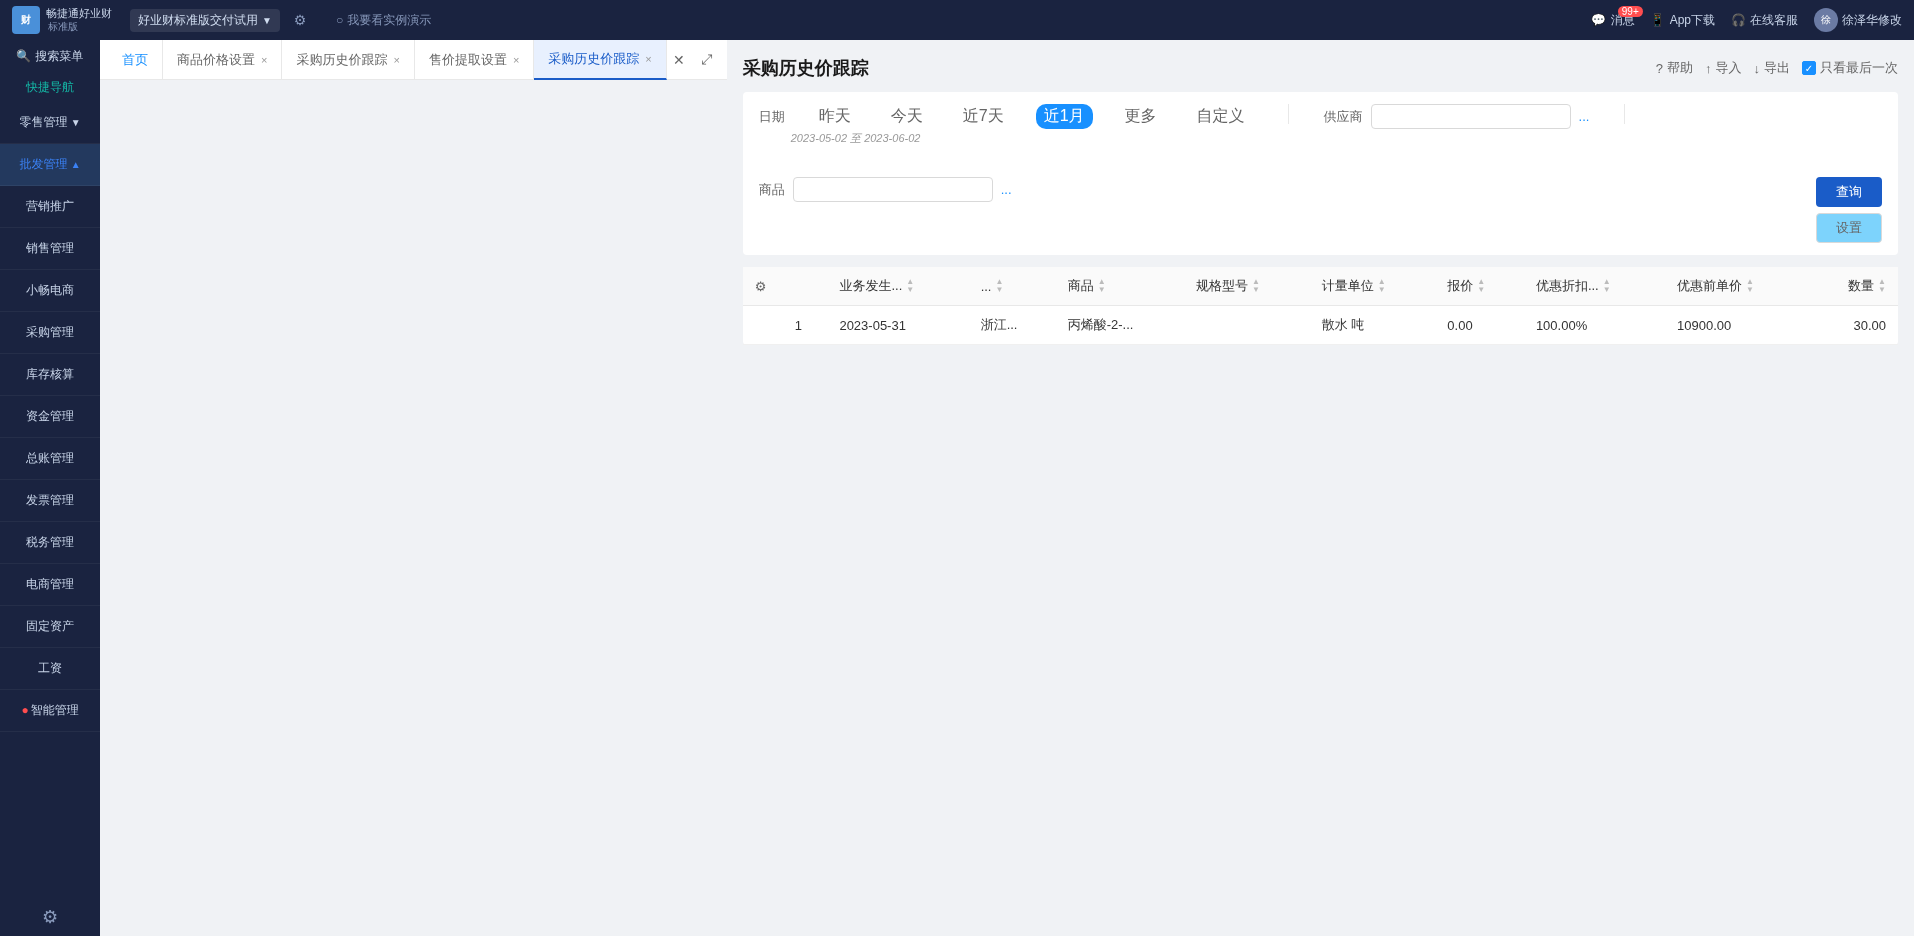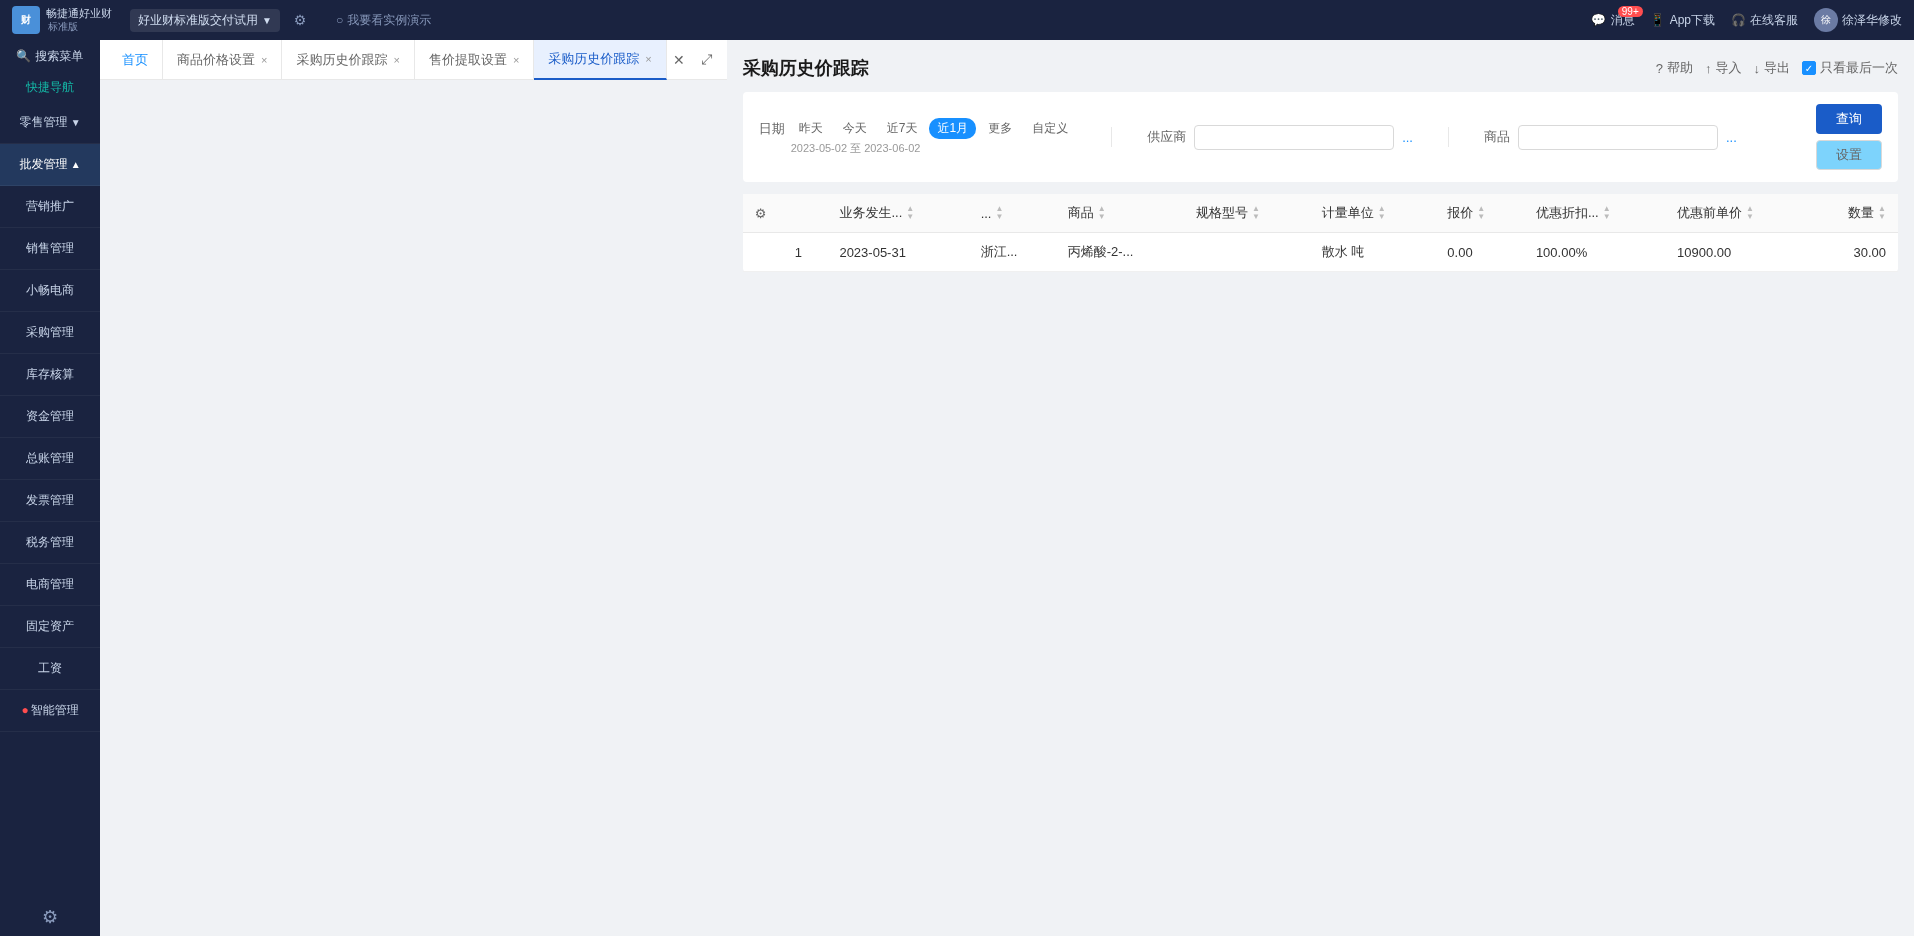--- a/index.html
+++ b/index.html
@@ -23,21 +23,21 @@
     .badge { background: #ff4d4f; color: #fff; border-radius: 10px; padding: 0 4px; font-size: 10px; position: absolute; top: -6px; right: -8px; min-width: 18px; text-align: center; }
     .user-info { display: flex; align-items: center; gap: 4px; color: #c8d4e8; cursor: pointer; font-size: 12px; }
     .user-avatar { width: 24px; height: 24px; background: #6b7ba4; border-radius: 50%; display: flex; align-items: center; justify-content: center; font-size: 10px; color: #fff; }
 
     
     .main-layout { display: flex; flex: 1; overflow: hidden; }
 
     
     .sidebar { width: 100px; background: #1a2340; color: #c8d4e8; display: flex; flex-direction: column; flex-shrink: 0; overflow-y: auto; }
     .sidebar-item { padding: 12px 8px; text-align: center; cursor: pointer; font-size: 12px; border-bottom: 1px solid rgba(255,255,255,0.05); position: relative; }
-    .sidebar-item.active { background: rgba(74,144,217,0.2); color: #ffffff; }
+    .sidebar-item.active { background: rgba(74,144,217,0.2); color: #3b82f6; }
     .sidebar-item .arrow-up { font-size: 10px; }
     .sidebar-search { padding: 8px; cursor: pointer; font-size: 12px; color: #c8d4e8; text-align: center; }
     .sidebar-quick-nav { padding: 6px 8px; cursor: pointer; font-size: 12px; color: #14b8a6; text-align: center; }
     .sidebar-dot { color: #ff4d4f; margin-right: 2px; }
     .sidebar-bottom { margin-top: auto; padding: 8px; text-align: center; color: #8899bb; font-size: 18px; cursor: pointer; }
 
     
     .content-area { flex: 1; display: flex; flex-direction: row; overflow: hidden; background: #f0f2f5; }
 
     
@@ -53,26 +53,26 @@
     .page-content { flex: 1; padding: 16px; overflow-y: auto; background: #f0f2f5; }
     .page-header { display: flex; align-items: center; justify-content: space-between; margin-bottom: 12px; }
     .page-title { font-size: 18px; font-weight: 600; color: #1a1a1a; }
     .page-actions { display: flex; align-items: center; gap: 12px; }
     .page-action-item { display: flex; align-items: center; gap: 4px; font-size: 13px; color: #666; cursor: pointer; }
     .page-action-item .checkbox { width: 14px; height: 14px; border: 1px solid #1890ff; border-radius: 2px; background: #1890ff; display: flex; align-items: center; justify-content: center; }
     .page-action-item .checkbox::after { content: '✓'; color: #fff; font-size: 10px; }
 
     
     .filter-area { background: #fff; border-radius: 4px; padding: 12px 16px; margin-bottom: 12px; }
-    .filter-row { display: flex; align-items: center; gap: 31px; flex-wrap: wrap; }
+    .filter-row { display: flex; align-items: flex-start; gap: 31px; flex-wrap: wrap; }
     .filter-item { display: flex; align-items: center; gap: 8px; }
     .filter-label { color: #666; font-size: 13px; white-space: nowrap; }
     .date-filter { display: flex; align-items: flex-start; flex-direction: column; gap: 2px; }
     .date-buttons { display: flex; align-items: center; gap: 4px; }
-    .date-btn { padding: 2px 8px; border-radius: 10px; cursor: pointer; font-size: 12px; color: #666; border: none; background: transparent; }
+    .date-btn { padding: 2px 8px; border-radius: 10px; cursor: pointer; font-size: 16px; color: #666; border: none; background: transparent; margin-left: 20px; }
     .date-btn.active { background: #1890ff; color: #fff; border-radius: 10px; }
     .date-range-text { font-size: 11px; color: #999; }
     .filter-divider { width: 1px; height: 20px; background: #e8e8e8; margin: 0 4px; }
     .filter-input { border: 1px solid #d9d9d9; border-radius: 4px; padding: 4px 8px; font-size: 13px; color: #333; width: 200px; outline: none; }
     .filter-more { color: #1890ff; cursor: pointer; font-size: 13px; }
     .query-btn { background: #1a5cc8; color: #fff; border: none; border-radius: 4px; padding: 6px 20px; cursor: pointer; font-size: 13px; }
     .settings-btn { background: #7dd3fc; color: #666; border: 1px solid #d9d9d9; border-radius: 4px; padding: 5px 14px; cursor: pointer; font-size: 13px; }
     .filter-actions { display: flex; flex-direction: column; gap: 6px; margin-left: auto; }
 
     
@@ -232,21 +232,21 @@
               <span class="filter-label">日期</span>
               <div class="date-buttons">
                 <button class="date-btn">昨天</button>
                 <button class="date-btn">今天</button>
                 <button class="date-btn">近7天</button>
                 <button class="date-btn active">近1月</button>
                 <button class="date-btn">更多</button>
                 <button class="date-btn">自定义</button>
               </div>
             </div>
-            <div class="date-range-text" style="margin-left:32px;">2023-05-02 至 2023-06-02</div>
+            <div class="date-range-text" style="margin-left:32px;font-style:italic;">2023-05-02 至 2023-06-02</div>
           </div>
 
           <div class="filter-divider"></div>
 
           <div class="filter-item">
             <span class="filter-label">供应商</span>
             <input class="filter-input" type="text" style="">
             <span class="filter-more">...</span>
           </div>
 

